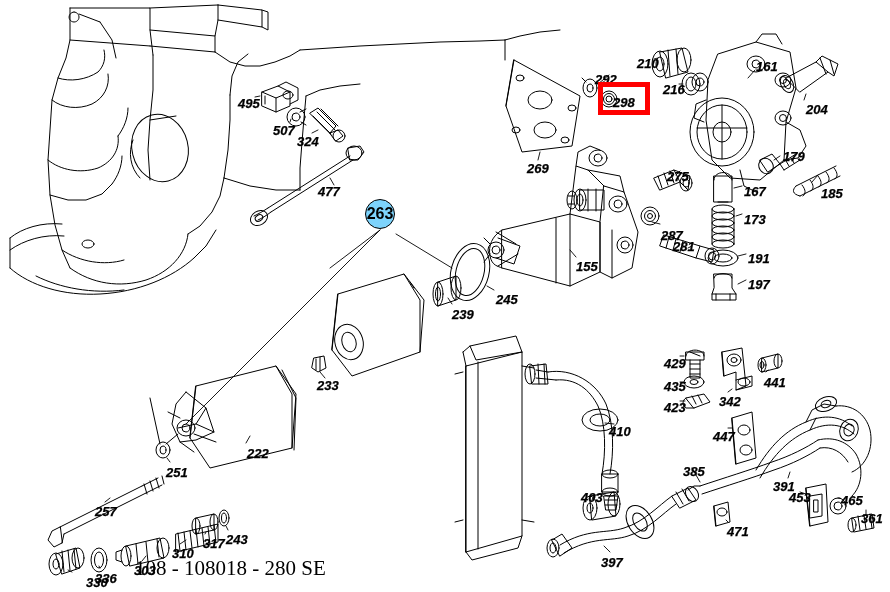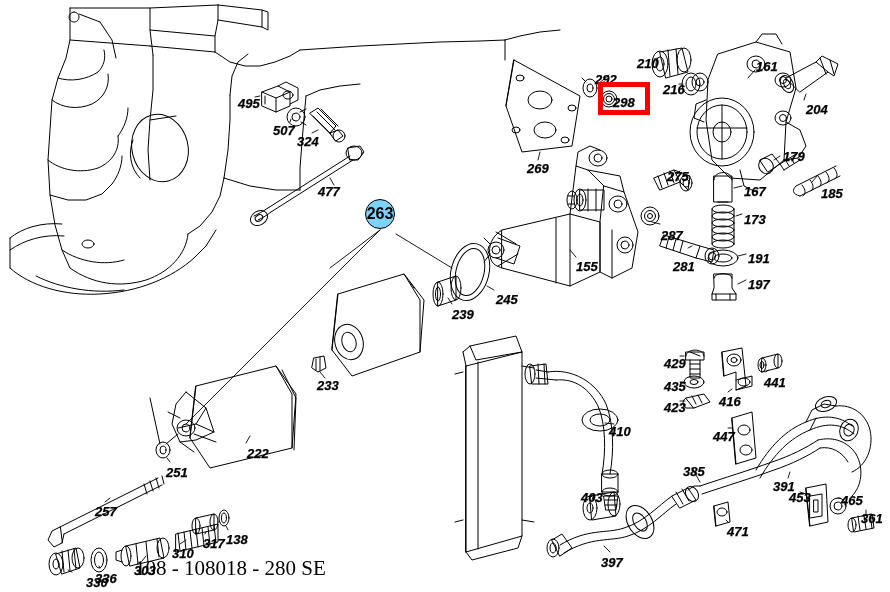--- a/index.html
+++ b/index.html
@@ -600,41 +600,41 @@
       <div class="lbl" style="left: 637px; top: 57px;">210</div>
       <div class="lbl" style="left: 663px; top: 83px;">216</div>
       <div class="lbl" style="left: 756px; top: 60px;">161</div>
       <div class="lbl" style="left: 806px; top: 103px;">204</div>
       <div class="lbl" style="left: 783px; top: 150px;">179</div>
       <div class="lbl" style="left: 821px; top: 170px; margin-top: 17px;">185</div>
       <div class="lbl" style="left: 667px; top: 170px;">275</div>
       <div class="lbl" style="left: 744px; top: 185px;">167</div>
       <div class="lbl" style="left: 744px; top: 213px;">173</div>
       <div class="lbl" style="left: 661px; top: 229px;">287</div>
-      <div class="lbl" style="left: 673px; top: 260px;">281</div>
+      <div class="lbl" style="left: 673px; top: 240px;">281</div>
       <div class="lbl" style="left: 748px; top: 252px;">191</div>
       <div class="lbl" style="left: 748px; top: 278px;">197</div>
       <div class="lbl" style="left: 576px; top: 260px;">155</div>
       <div class="lbl" style="left: 452px; top: 308px;">239</div>
       <div class="lbl" style="left: 496px; top: 293px;">245</div>
       <div class="lbl" style="left: 317px; top: 379px;">233</div>
       <div class="lbl" style="left: 247px; top: 447px;">222</div>
       <div class="lbl" style="left: 166px; top: 466px;">251</div>
       <div class="lbl" style="left: 95px; top: 505px;">257</div>
       <div class="lbl" style="left: 66px; top: 576px; margin-left: 20px;">330</div>
       <div class="lbl" style="left: 95px; top: 572px;">336</div>
       <div class="lbl" style="left: 134px; top: 564px;">303</div>
       <div class="lbl" style="left: 172px; top: 547px;">310</div>
       <div class="lbl" style="left: 203px; top: 537px;">317</div>
-      <div class="lbl" style="left: 226px; top: 533px;">138</div>
+      <div class="lbl" style="left: 226px; top: 533px;">243</div>
       <div class="lbl" style="left: 609px; top: 425px;">410</div>
       <div class="lbl" style="left: 664px; top: 357px;">429</div>
       <div class="lbl" style="left: 664px; top: 380px;">435</div>
       <div class="lbl" style="left: 664px; top: 401px;">423</div>
-      <div class="lbl" style="left: 719px; top: 395px;">416</div>
+      <div class="lbl" style="left: 719px; top: 395px;">342</div>
       <div class="lbl" style="left: 764px; top: 376px;">441</div>
       <div class="lbl" style="left: 713px; top: 430px;">447</div>
       <div class="lbl" style="left: 683px; top: 465px;">385</div>
       <div class="lbl" style="left: 773px; top: 480px;">391</div>
       <div class="lbl" style="left: 789px; top: 491px;">453</div>
       <div class="lbl" style="left: 841px; top: 494px;">465</div>
       <div class="lbl" style="left: 861px; top: 512px;">361</div>
       <div class="lbl" style="left: 727px; top: 525px;">471</div>
       <div class="lbl" style="left: 581px; top: 491px;">403</div>
       <div class="lbl" style="left: 601px; top: 556px;">397</div>

